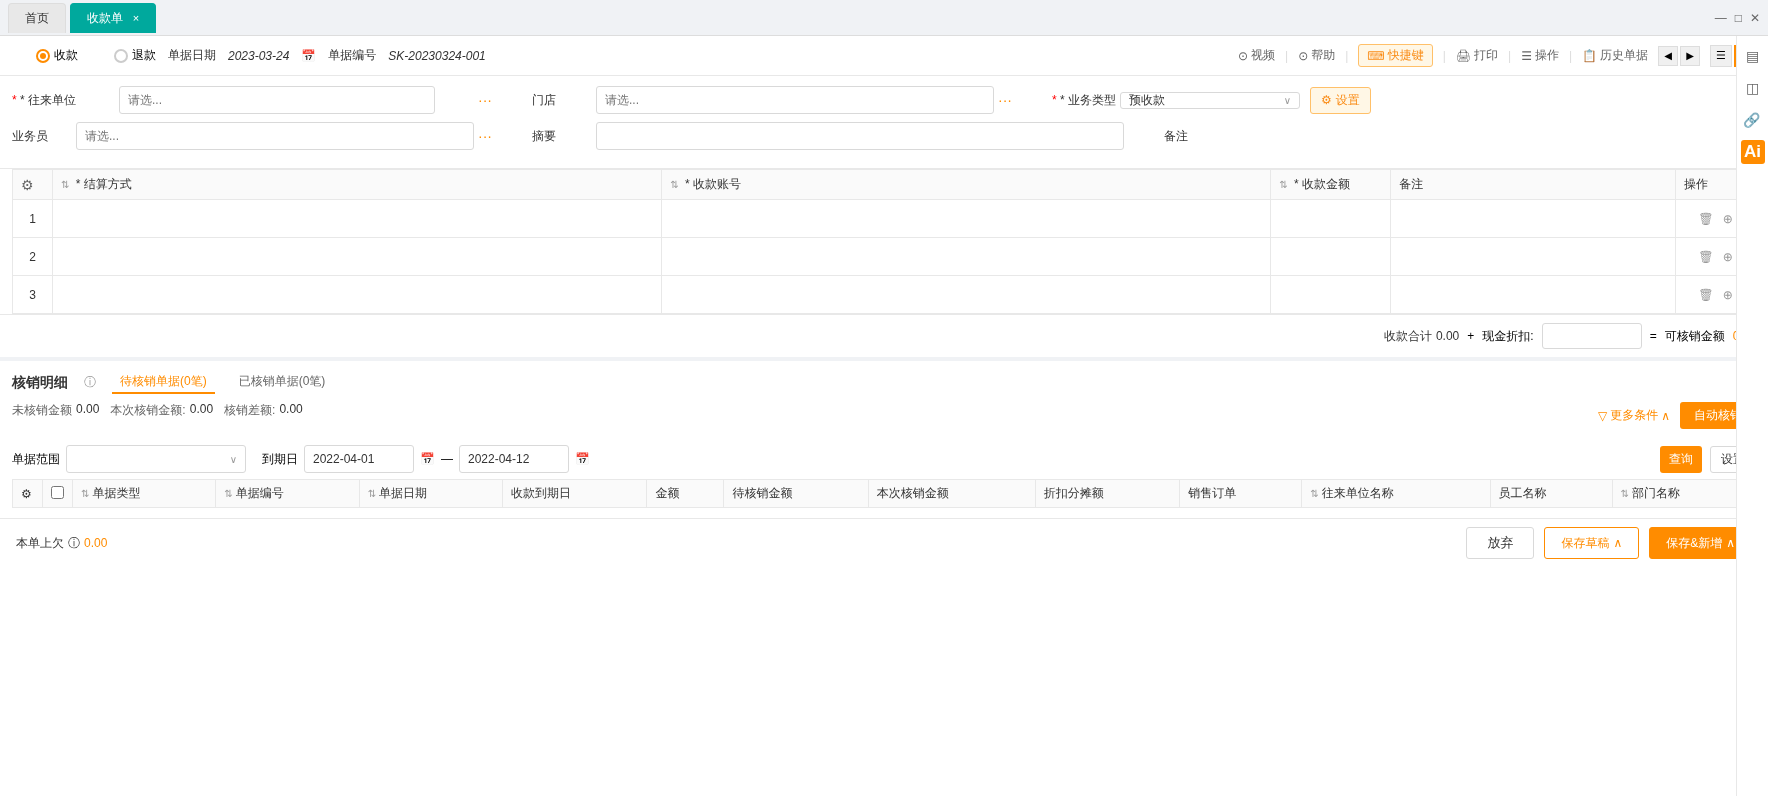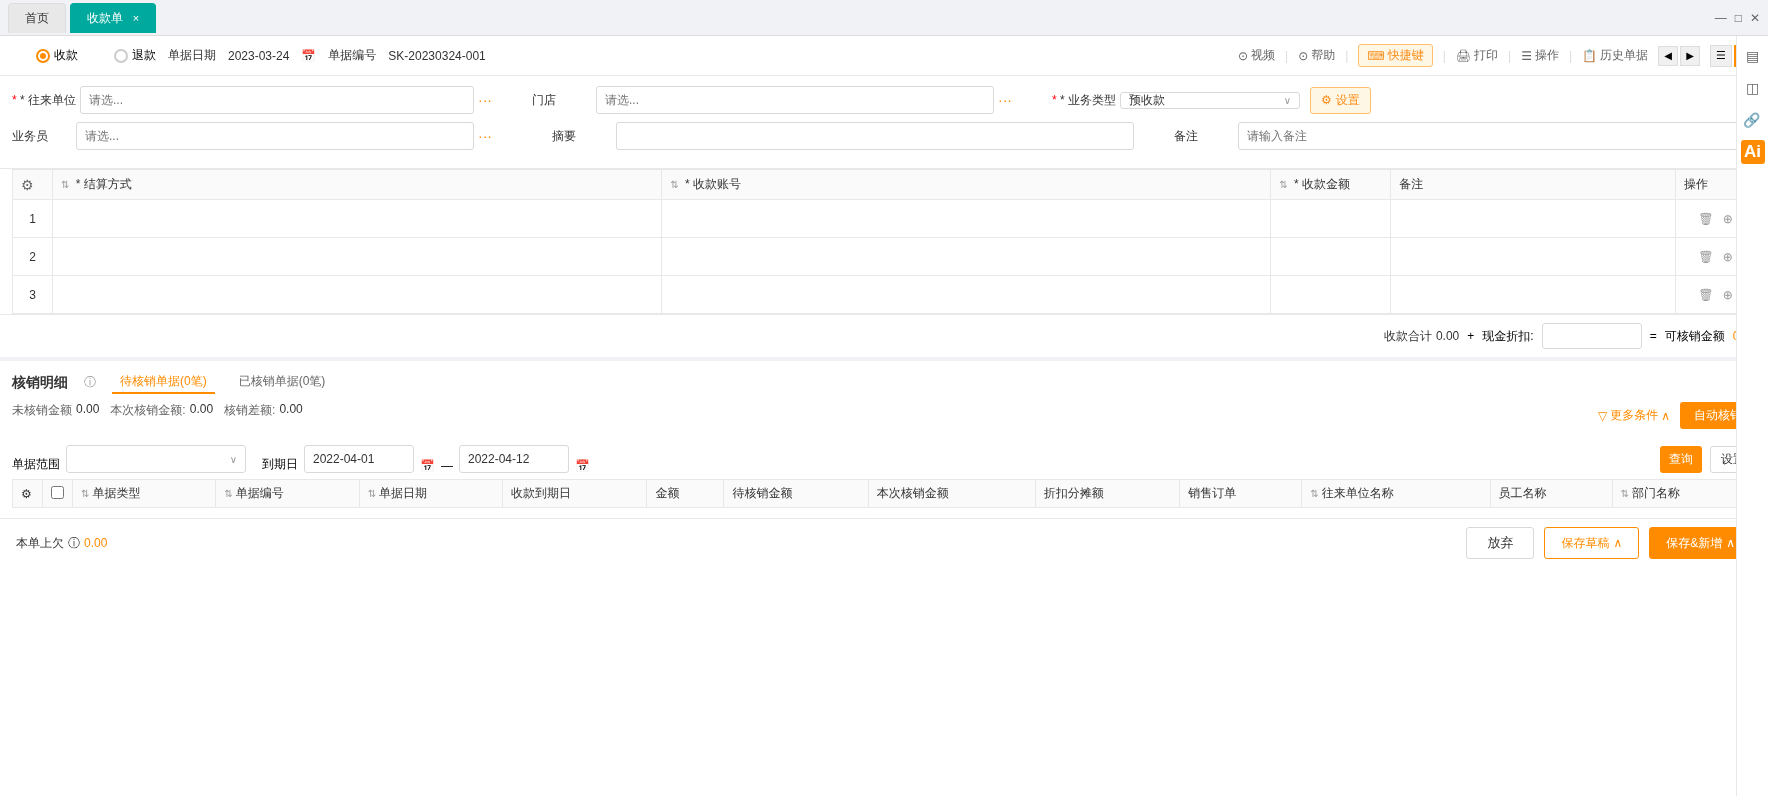--- a/index.html
+++ b/index.html
@@ -29,21 +29,21 @@
     .radio-group { display: flex; gap: 12px; align-items: center; }
     .radio-item { display: flex; align-items: center; gap: 4px; cursor: pointer; padding-left: 24px; }
     .radio-circle {
       width: 14px; height: 14px; border-radius: 50%; border: 2px solid #ccc;
       display: flex; align-items: center; justify-content: center;
     }
     .radio-circle.active { border-color: #ff8c00; }
     .radio-circle.active::after { content: ''; width: 6px; height: 6px; border-radius: 50%; background: #ff8c00; display: block; }
     .toolbar-field { display: flex; align-items: center; gap: 6px; }
     .toolbar-label { color: #333; white-space: nowrap; }
-    .toolbar-value { color: #333; font-weight: 500; }
+    .toolbar-value { color: #333; font-weight: 500; font-style: italic; }
     .icon-btn { color: #666; cursor: pointer; font-size: 12px; display: flex; align-items: center; gap: 3px; }
     .toolbar-right { margin-left: auto; display: flex; align-items: center; gap: 10px; }
     .shortcut-btn {
       background: #fff7e6; border: 1px solid #ffc069; color: #fa8c16;
       padding: 2px 8px; border-radius: 3px; cursor: pointer; display: flex; align-items: center; gap: 3px;
     }
     .nav-arrows { display: flex; gap: 2px; }
     .nav-arrow { width: 20px; height: 20px; background: #f0f0f0; border: 1px solid #ddd; display: flex; align-items: center; justify-content: center; cursor: pointer; font-size: 10px; }
     .layout-btns { display: flex; gap: 2px; }
     .layout-btn { width: 22px; height: 22px; background: #f0f0f0; border: 1px solid #ddd; display: flex; align-items: center; justify-content: center; cursor: pointer; font-size: 11px; }
@@ -104,21 +104,21 @@
     .stat-val { color: #333; }
     .verify-toolbar {
       display: flex; align-items: center; padding: 6px 0; gap: 16px;
     }
     .verify-toolbar-right { margin-left: auto; display: flex; gap: 8px; align-items: center; }
     .more-filters { color: #ff8c00; cursor: pointer; display: flex; align-items: center; gap: 3px; }
     .auto-verify-btn {
       background: #ff8c00; color: #fff; border: none; padding: 5px 14px;
       border-radius: 3px; cursor: pointer; white-space: nowrap;
     }
-    .date-range { display: flex; align-items: flex-end; gap: 6px; }
+    .date-range { display: flex; align-items: center; gap: 6px; }
     .date-input {
       height: 28px; border: 1px solid #d9d9d9; border-radius: 3px;
       padding: 0 8px; font-size: 12px; color: #333; width: 110px;
     }
     .query-btn {
       background: #ff8c00; color: #fff; border: none; padding: 5px 9px;
       border-radius: 3px; cursor: pointer;
     }
     .settings-sm-btn {
       background: #fff; color: #333; border: 1px solid #d9d9d9; padding: 4px 10px;
@@ -242,21 +242,21 @@
       </div>
       <div class="layout-btns">
         <div class="layout-btn">☰</div>
         <div class="layout-btn active">⊞</div>
       </div>
     </div>
   </div>
 
   <div class="form-section">
     <div class="form-row">
-      <div class="form-field" style="max-width:480px;">
+      <div class="form-field" style="max-width:480px;gap:39px;">
         <span class="field-label required">* 往来单位</span>
         <input class="field-input" type="text" style="margin-left: 4px;" placeholder="请选...">
         <span class="field-more">···</span>
       </div>
       <div class="form-field" style="margin-left:40px; max-width:480px;">
         <span class="field-label">门店</span>
         <input class="field-input" type="text" style="margin-left: 4px;" placeholder="请选...">
         <span class="field-more">···</span>
       </div>
       <div class="form-field" style="margin-left:40px; flex:0 0 auto; align-items:center;">
@@ -270,27 +270,26 @@
           <span>设置</span>
         </div>
       </div>
     </div>
     <div class="form-row">
       <div class="form-field" style="max-width:480px;">
         <span class="field-label" style="min-width:60px;">业务员</span>
         <input class="field-input" type="text" style="margin-left: 4px;" placeholder="请选...">
         <span class="field-more">···</span>
       </div>
-      <div class="form-field" style="margin-left:60px; flex:1;">
+      <div class="form-field" style="margin-left:40px; flex:1;">
         <span class="field-label">摘要</span>
         <input class="field-input" type="text" style="margin-left: 4px; flex: 1 1 0%;">
       </div>
       <div class="form-field" style="margin-left:40px; flex:1;">
         <span class="field-label">备注</span>
-        <input class="field-input" type="text" style="margin-left: 4px; flex: 1 1 0%;" placeholder="请输入备注">
       </div>
     </div>
   </div>
 
   <div style="padding: 0 12px; overflow-x: auto; flex-shrink:0;">
     <table class="data-table">
       <thead>
         <tr>
           <th class="col-num">
             <span class="gear-icon">⚙</span>

